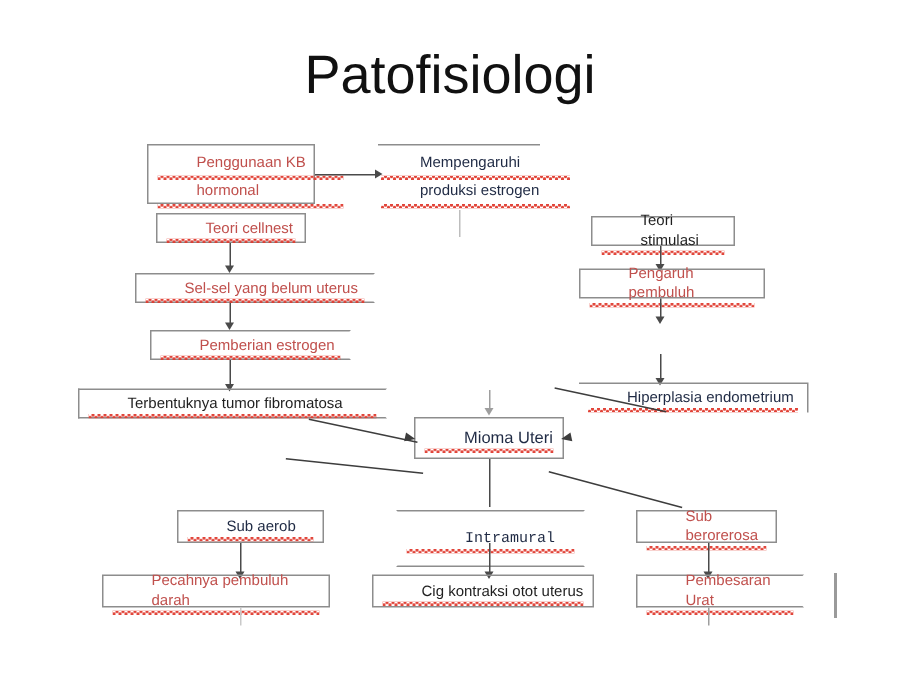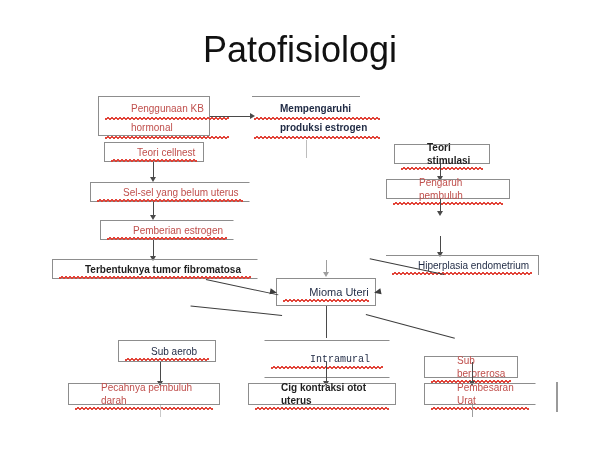--- a/index.html
+++ b/index.html
@@ -35,21 +35,21 @@
     padding:2px 6px;
     border:1px solid #8d8d8d;
   }
   .node .txt{display:block;width:100%;}
   .node.two-line{display:block;padding-top:4px;}
   .node.two-line .txt{line-height:16px;}
 
   
   .red   {color:#c0504d;}
   .dark  {color:#1f2a44;}
-  .mix   {color:#1f1f1f;font-weight:bold;}
+  .mix   {color:#1f1f1f;}
 
   
   .sq{
     position:relative;
     display:inline-block;
     padding-left:26px;
   }
   .sq::after{
     content:"";
     position:absolute;
@@ -98,21 +98,21 @@
   <div class="title">Patofisiologi</div>
 
   <div class="node two-line" style="left:98px;top:96px;width:112px;height:40px;">
     <span class="txt red sq">Penggunaan KB</span>
     <span class="txt red sq" style="margin-top:3px;">hormonal</span>
   </div>
 
   <div class="hline" style="left:210px;top:116px;width:40px;"></div>
   <div class="arrowhead right" style="left:250px;top:112.5px;"></div>
 
-  <div class="node two-line b-top-only" style="left:252px;top:96px;width:108px;height:34px;padding-left:2px;font-weight:bold;">
+  <div class="node two-line b-top-only" style="left:252px;top:96px;width:108px;height:34px;padding-left:2px;">
     <span class="txt dark sq">Mempengaruhi</span>
     <span class="txt dark sq" style="margin-top:3px;">produksi estrogen</span>
   </div>
 
   <div class="vline" style="left:306px;top:140px;height:18px;border-left-color:#bdbdbd;"></div>
 
   <div class="node" style="left:104px;top:142px;width:100px;height:20px;">
     <span class="txt red sq">Teori cellnest</span>
   </div>
   <div class="vline" style="left:153px;top:162px;height:17px;"></div>
@@ -179,21 +179,21 @@
   </div>
   <div class="vline" style="left:160px;top:362px;height:21px;"></div>
   <div class="arrowhead" style="left:156.5px;top:381px;"></div>
 
   <div class="node b-open-left b-open-right" style="left:264px;top:340px;width:126px;height:38px;justify-content:flex-start;font-family:Liberation Mono, monospace;">
     <span class="txt dark sq" style="text-align:center;">Intramural</span>
   </div>
   <div class="vline" style="left:326px;top:362px;height:21px;"></div>
   <div class="arrowhead" style="left:322.5px;top:381px;"></div>
 
-  <div class="node" style="left:424px;top:356px;width:94px;height:22px;">
+  <div class="node" style="left:424px;top:340px;width:94px;height:22px;">
     <span class="txt red sq">Sub berorerosa</span>
   </div>
   <div class="vline" style="left:472px;top:362px;height:21px;"></div>
   <div class="arrowhead" style="left:468.5px;top:381px;"></div>
 
   <div class="node" style="left:248px;top:383px;width:148px;height:22px;">
     <span class="txt mix sq">Cig kontraksi otot uterus</span>
   </div>
 
   <div class="node" style="left:68px;top:383px;width:152px;height:22px;">

